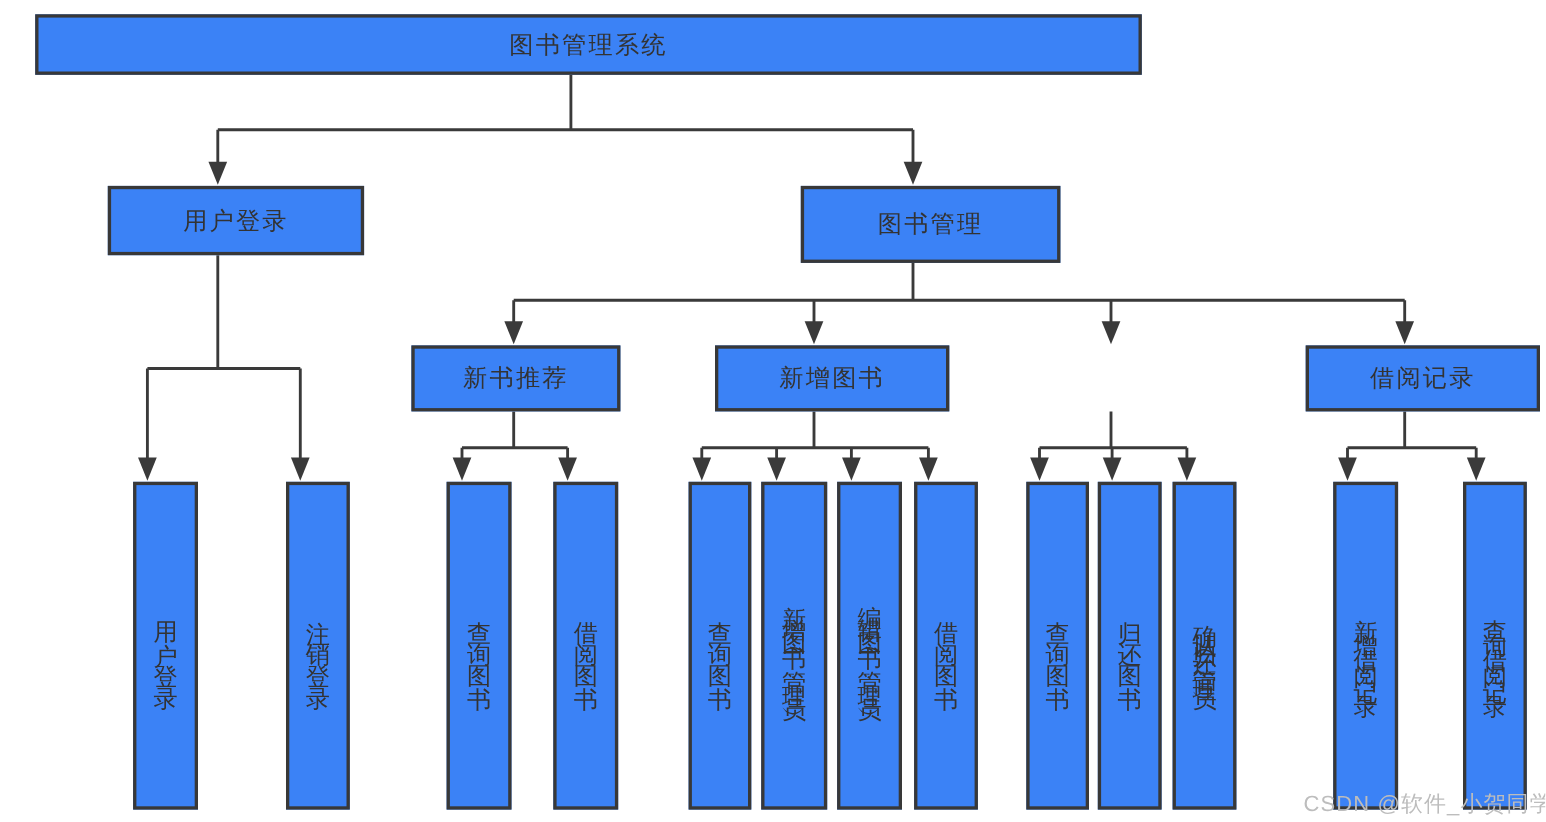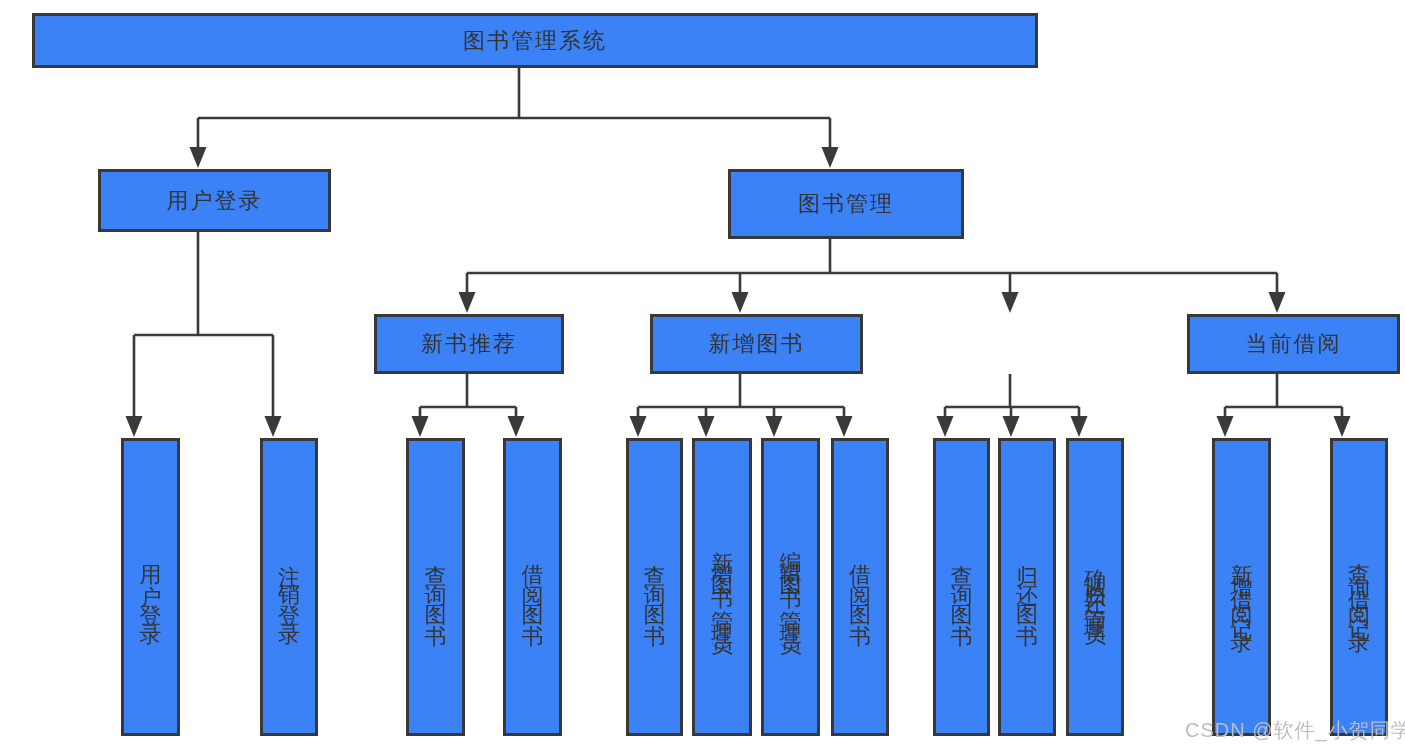--- a/index.html
+++ b/index.html
@@ -112,21 +112,21 @@
     <span class="node-label">图书管理</span>
   </div>
 
   <div class="node" style="left:358px;top:314px;width:190px;height:60px">
     <span class="node-label">新书推荐</span>
   </div>
   <div class="node" style="left:634px;top:314px;width:213px;height:60px">
     <span class="node-label">新增图书</span>
   </div>
   <div class="node" style="left:1171px;top:314px;width:213px;height:60px">
-    <span class="node-label">当前借阅</span>
+    <span class="node-label">借阅记录</span>
   </div>
 
   <div class="node leaf" style="left:105px;width:59px">
     <span class="node-label vert ls4">用户登录</span>
   </div>
   <div class="node leaf" style="left:244px;width:58px">
     <span class="node-label vert ls4">注销登录</span>
   </div>
 
   <div class="node leaf" style="left:390px;width:59px">

